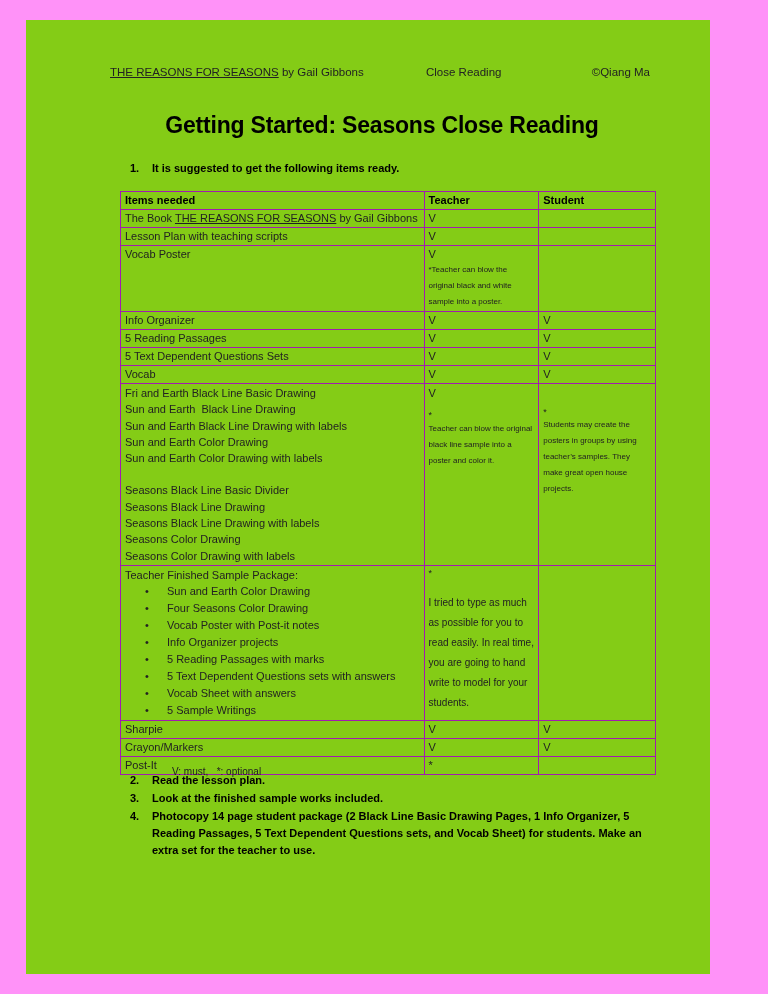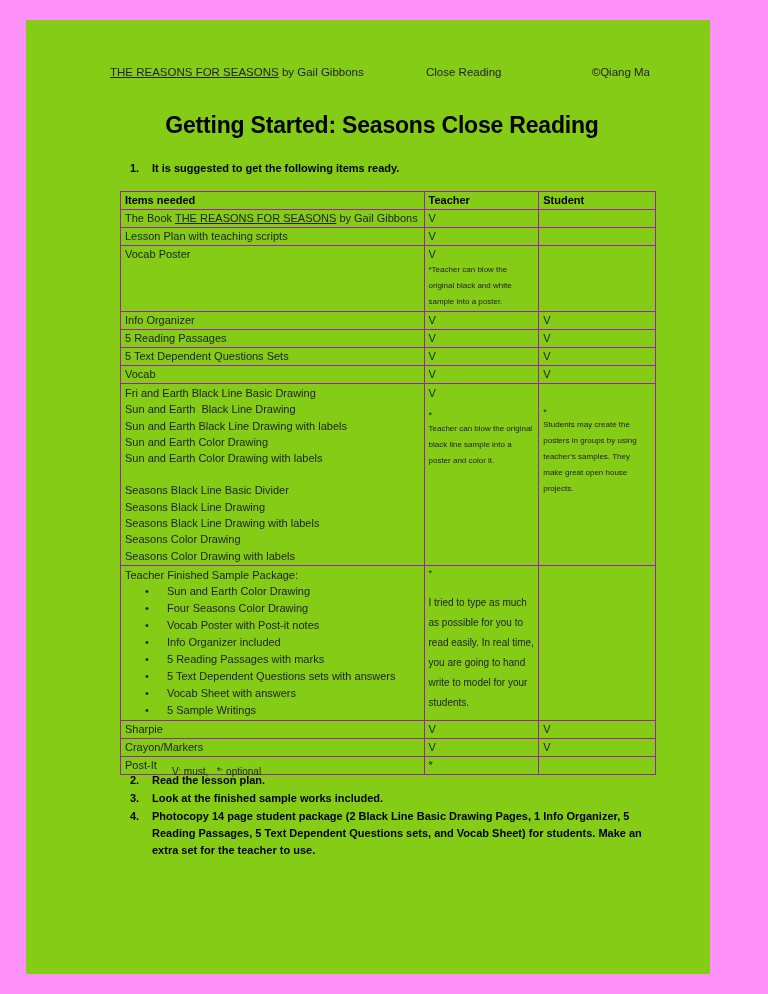--- a/index.html
+++ b/index.html
@@ -143,21 +143,21 @@
           <span class="small">Students may create the posters in groups by using teacher’s samples.  They make great open house projects.</span>
         </td>
       </tr>
       <tr>
         <td>
           <span style="display:block; line-height:16px;">Teacher Finished Sample Package:</span>
           <ul class="bul">
             <li>Sun and Earth Color Drawing</li>
             <li>Four Seasons Color Drawing</li>
             <li>Vocab Poster with Post-it notes</li>
-            <li>Info Organizer included</li>
+            <li>Info Organizer projects</li>
             <li>5 Reading Passages with marks</li>
             <li>5 Text Dependent Questions sets with answers</li>
             <li>Vocab Sheet with answers</li>
             <li>5 Sample Writings</li>
           </ul>
         </td>
         <td>
           <span style="display:block; font-size:9px; line-height:12px; margin-bottom:14px;">*</span>
           <span class="note9">I tried to type as much as possible for you to read easily. In real time, you are going to hand write to model for your students.</span>
         </td>

